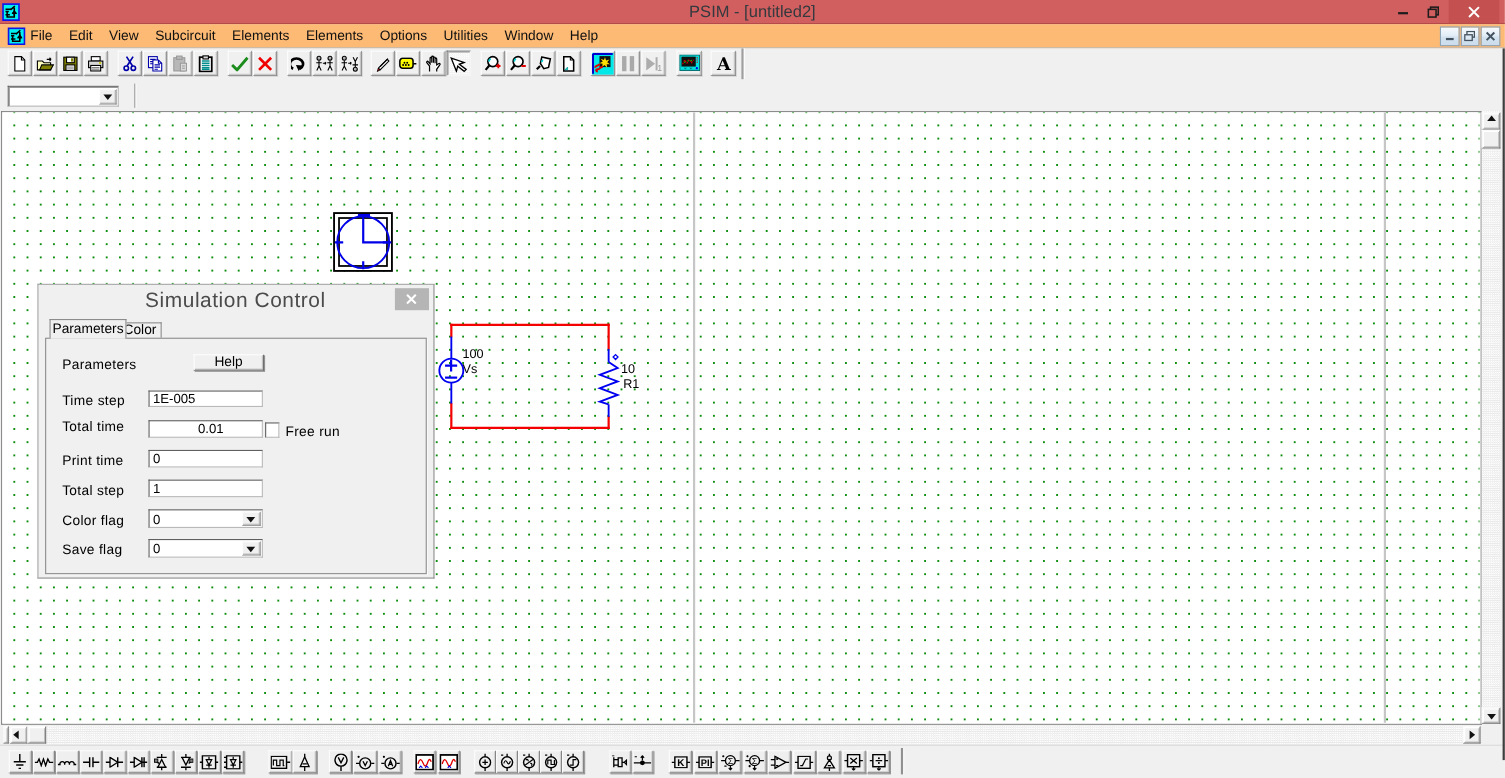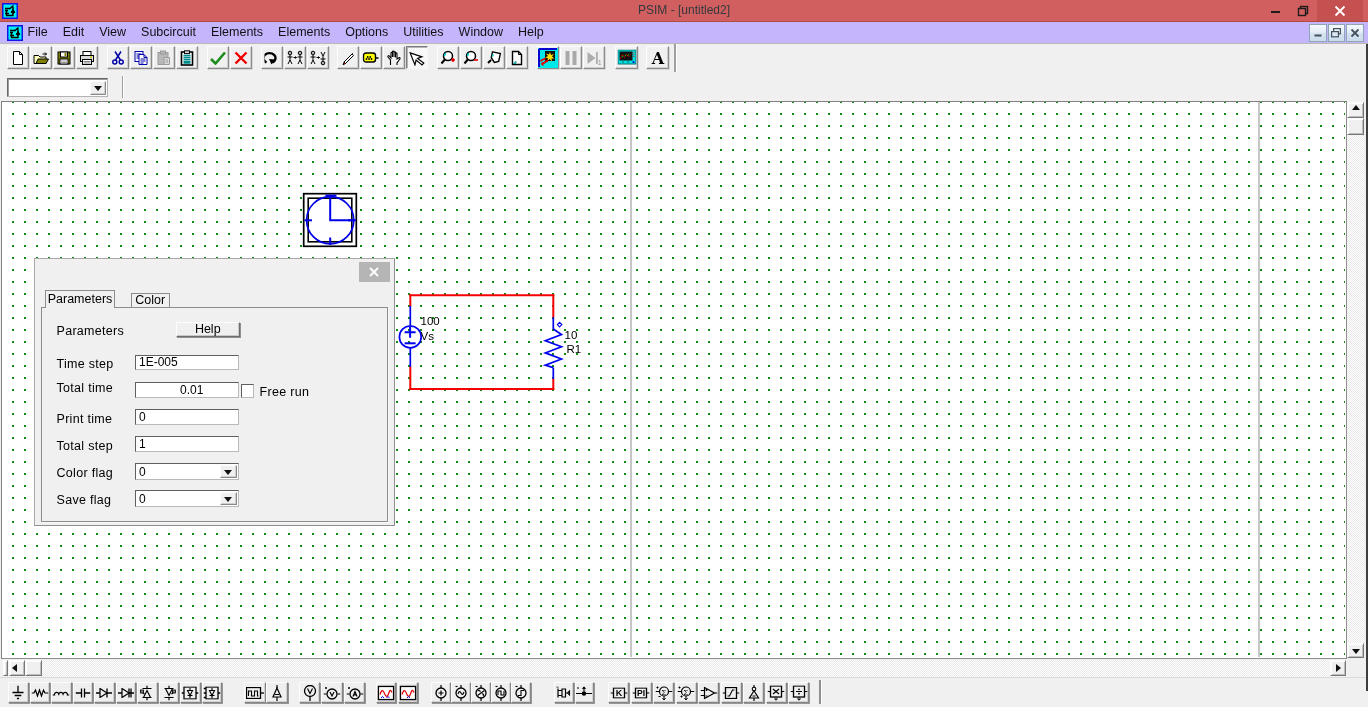--- a/index.html
+++ b/index.html
@@ -5,33 +5,33 @@
   * { margin:0; padding:0; box-sizing:border-box; }
   html,body { width:1368px; height:707px; overflow:hidden; background:#f0f0f0;
     font-family:"Liberation Sans", sans-serif; }
   .win { position:absolute; left:0; top:0; width:1368px; height:707px; background:#f0f0f0; }
 
   
   .titlebar { position:absolute; left:0; top:0; width:1368px; height:22px;
     background:#d25f5f; border-bottom:1px solid #b24a48; }
   .app-icon { position:absolute; left:2px; top:3px; width:16px; height:16px; }
   .title-text { position:absolute; left:0; top:0; width:1368px; height:21px;
-    text-align:center; line-height:21px; font-size:12px; color:#33393e; }
+    text-align:center; line-height:21px; font-size:15px; color:#33393e; }
   .cap-btn { position:absolute; top:0; height:21px; }
   .cap-min { left:1252px; width:46px; }
   .cap-max { left:1285px; width:36px; }
   .cap-close { left:1317px; width:46px; background:#c45150; }
   .cap-min .bar { position:absolute; left:50%; top:11px; width:9px; height:2px;
     margin-left:-4.5px; background:#1c1c1c; }
   .cap-max svg, .cap-close svg { position:absolute; left:50%; top:50%;
     transform:translate(-50%,-50%); }
 
   
   .menubar { position:absolute; left:0; top:22px; width:1368px; height:21.5px;
-    background:#c4b5fd; border-bottom:1px solid #b9b9b9; }
+    background:#fdba74; border-bottom:1px solid #b9b9b9; }
   .menu-ico { position:absolute; left:7px; top:2.5px; width:16px; height:16px; }
   .menu-items { position:absolute; left:20px; top:0; height:21px; display:flex; }
   .menu-item { padding:0 7.5px; font-size:12.5px; line-height:20px; color:#101010; }
   .mdi-btns { position:absolute; right:4.5px; top:2px; display:flex; gap:1px; }
   .mdi-btn { width:17.5px; height:17.5px; border:1px solid #8ea4b7;
     background:linear-gradient(#f6fafd, #e3edf6 45%, #d3e2ef 55%, #cbdcec);
     position:relative; }
   .mdi-btn svg { position:absolute; left:50%; top:50%; transform:translate(-50%,-50%); }
 
   
@@ -105,21 +105,21 @@
     background:#f0f0f0; border:1px solid #a8a8a8;
     border-right-color:#8f8f8f; border-bottom-color:#8f8f8f; }
   .dlg-title { position:absolute; left:0; top:4px; width:100%; text-align:center;
     font-size:19px; color:#4b4b4b; letter-spacing:0.5px; }
   .dlg-close { position:absolute; left:324.5px; top:3.5px; width:30.5px; height:19.5px;
     background:#b5b5b5; }
   .dlg-close svg { position:absolute; left:50%; top:50%; transform:translate(-50%,-50%); }
   .tab { position:absolute; font-size:12.5px; color:#000; text-align:center;
     background:#f0f0f0; border:1px solid #8c8c8c; border-bottom:none; }
   .tab.active { left:10.5px; top:31px; width:70px; height:18px; line-height:16px; z-index:3; }
-  .tab.inactive { left:96px; top:34px; width:39.5px; height:15px; line-height:13px; z-index:1; }
+  .tab.inactive { left:73px; top:34px; width:39.5px; height:15px; line-height:13px; z-index:1; }
   .dlg-panel { position:absolute; left:6.5px; top:48px; width:346.5px; height:215.5px;
     background:#f0f0f0; border:1px solid #8c8c8c;
     box-shadow:1px 1px 0 #fafafa; z-index:2; }
   .fld-label { position:absolute; left:14.5px; font-size:12.5px; color:#000; letter-spacing:0.3px; }
   .efield { position:absolute; left:93px; width:103.5px; height:15.5px; background:#fff;
     border:1px solid; border-color:#5f5f5f #b9b9b9 #b9b9b9 #5f5f5f;
     font-family:"Liberation Sans", sans-serif; font-size:12px; color:#000; padding:0 0 0 3px; }
   .dcombo { position:absolute; left:93px; width:103.5px; height:17px; background:#fff;
     border:1px solid; border-color:#5f5f5f #b9b9b9 #b9b9b9 #5f5f5f; }
   .dcombo .cval { position:absolute; left:3px; top:0.5px; font-size:12px; color:#000; }
@@ -486,20 +486,21 @@
           <div class="arr arr-left"></div>
         </div>
       <div class="sbtn" style="left:22.5px; top:0.5px; width:16.5px; height:16px"></div>
       <div class="sbtn" style="left:1327.5px; top:0.5px; width:16px; height:16px">
           <div class="arr arr-right"></div>
         </div>
     </div>
   </div>
 
   <div class="dialog">
+    <div class="dlg-title">Simulation Control</div>
     <div class="dlg-close">
       <svg width="10" height="10" viewBox="0 0 10 10">
           <path d="M1 1 L9 9 M9 1 L1 9" stroke="#ffffff" stroke-width="1.9"></path>
         </svg>
     </div>
     <div class="tab active">Parameters</div>
     <div class="tab inactive">Color</div>
     <div class="dlg-panel">
       <div class="fld-label" style="top:16px">Parameters</div>
       <button class="help-btn">Help</button>

